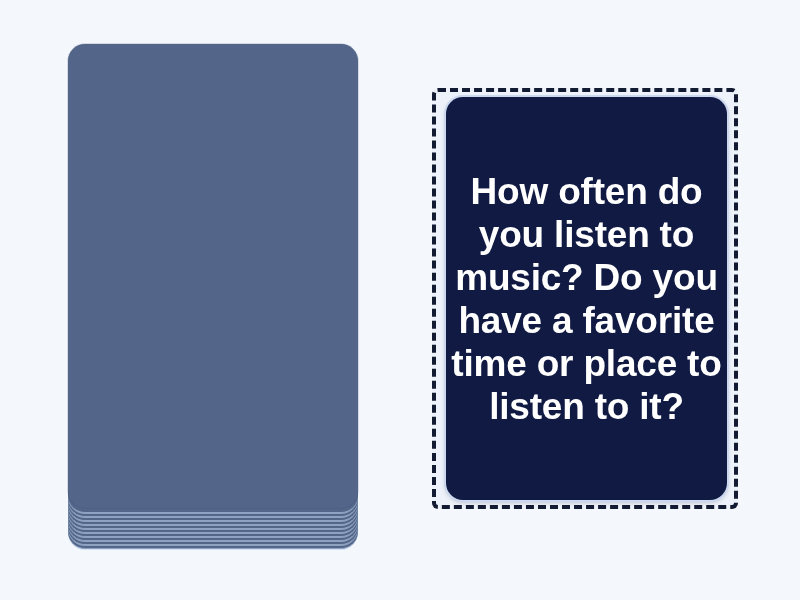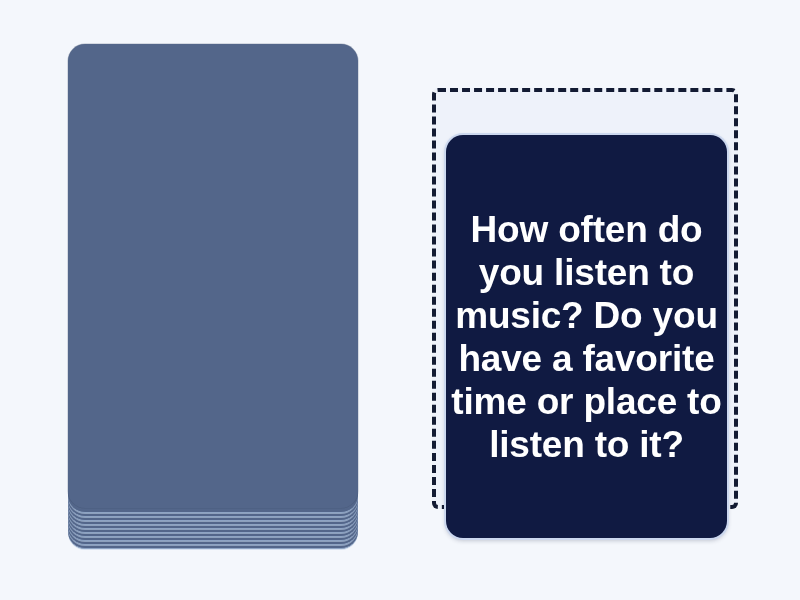--- a/index.html
+++ b/index.html
@@ -70,21 +70,20 @@
     width: 281px;
     height: 403px;
     background: #101a42;
     border-radius: 17px;
     box-sizing: border-box;
     box-shadow: 0 0 0 2px #ccd8ef, 0 2px 5px rgba(20,30,60,0.30);
     display: flex;
     align-items: center;
     padding: 12px 4px;
     overflow: hidden;
-    margin-top: 38px;
   }
   .question-text {
     color: #ffffff;
     font-family: "Liberation Sans", sans-serif;
     font-weight: bold;
     font-size: 37px;
     line-height: 43px;
     text-align: center;
     letter-spacing: -0.2px;
     word-wrap: break-word;

